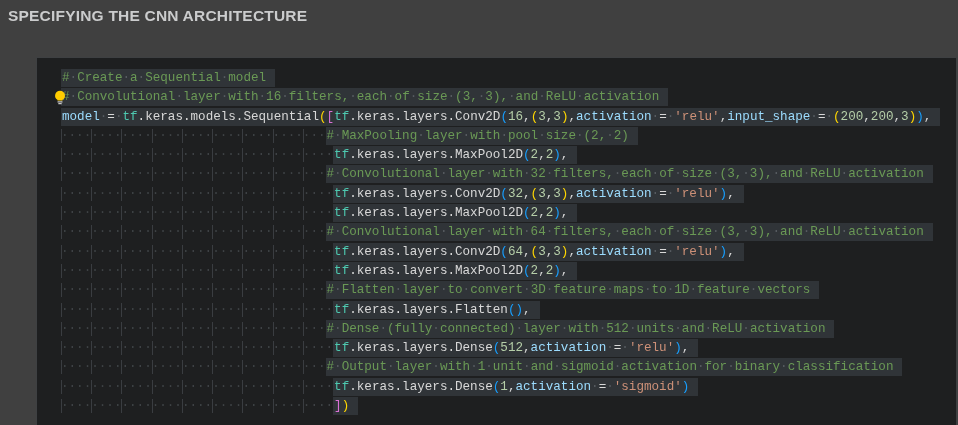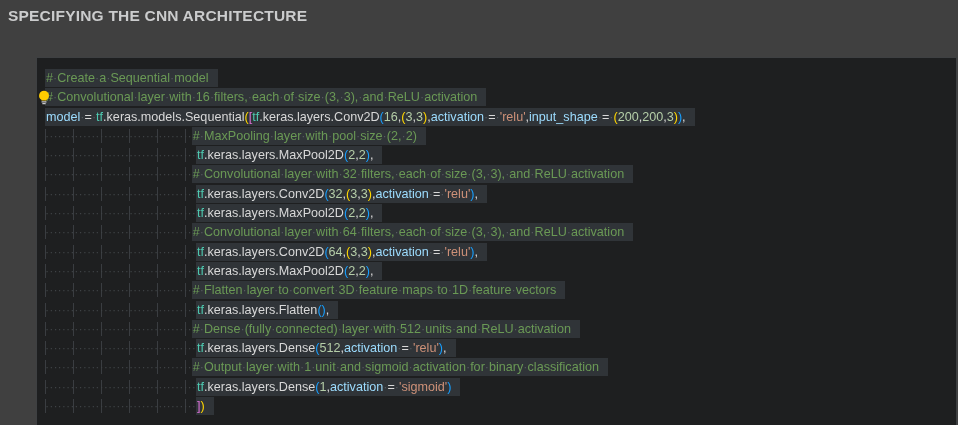--- a/index.html
+++ b/index.html
@@ -2,22 +2,22 @@
 <html style="--comment: #6a9955; --variable: #9cdcfe; --namespace: #4ec9b0; --plain: #d8d8d8; --number: #b5cea8; --string: #ce9178; --bracket1: #ffd700; --bracket2: #da70d6; --bracket3: #179fff; --selection: #303438; --whitespace_dot: #565b60; --indent_dot: #3e4245; --indent_guide: #3a3d41; --background: #1e1f20; --lightbulb_yellow: #ffcc00;"><head>
 <meta charset="utf-8">
 <style>
   html,body{margin:0;padding:0;background:#161718;}
   .screen{position:relative;width:958px;height:425px;background:#404040;overflow:hidden;
           font-family:"Liberation Sans",sans-serif;}
   .page-title{position:absolute;left:8px;top:7px;font-size:15.5px;font-weight:bold;
           color:#cbcccd;letter-spacing:.2px;}
   .code-panel{position:absolute;left:36px;top:57px;right:1px;height:400px;
           background:#1e1f20;border:1px solid #3e4042;border-bottom:none;}
-  .code{position:absolute;left:8px;top:11px;
-          font-family:Liberation Sans, sans-serif;
+  .code{position:absolute;left:24px;top:11px;
+          font-family:Liberation Mono, monospace;
           font-size:12.6px;line-height:19.3px;white-space:pre;}
   .line{position:relative;height:19.3px;}
   .band{background:var(--selection);padding:2px 9px 2px 1px;}
   .indent{color:var(--indent_dot);
           background:repeating-linear-gradient(to right,var(--indent_guide) 0 1px,transparent 1px 4ch);}
   .cm{color:var(--comment)} .v{color:var(--variable)} .ns{color:var(--namespace)}
   .pl,.op{color:var(--plain)} .n{color:var(--number)} .s{color:var(--string)}
   .b1{color:var(--bracket1)} .b2{color:var(--bracket2)} .b3{color:var(--bracket3)}
   .ws{color:var(--whitespace_dot)}
   .bulb{position:absolute;left:-8px;top:2px;width:14px;height:15px;z-index:2;cursor:pointer;}

